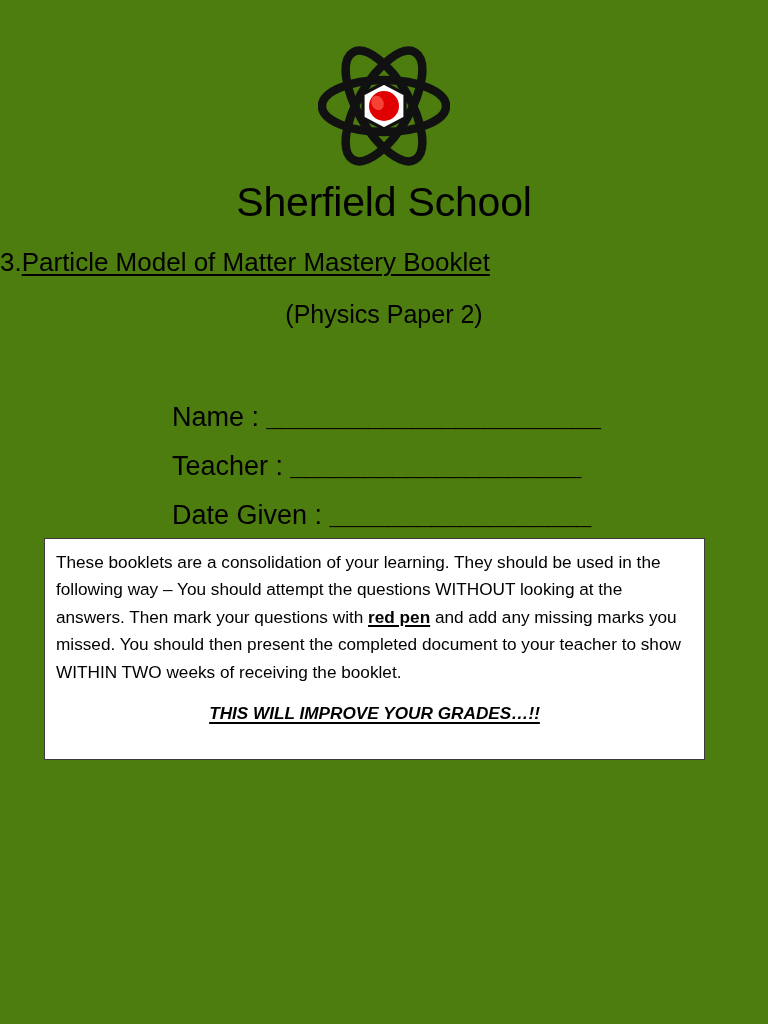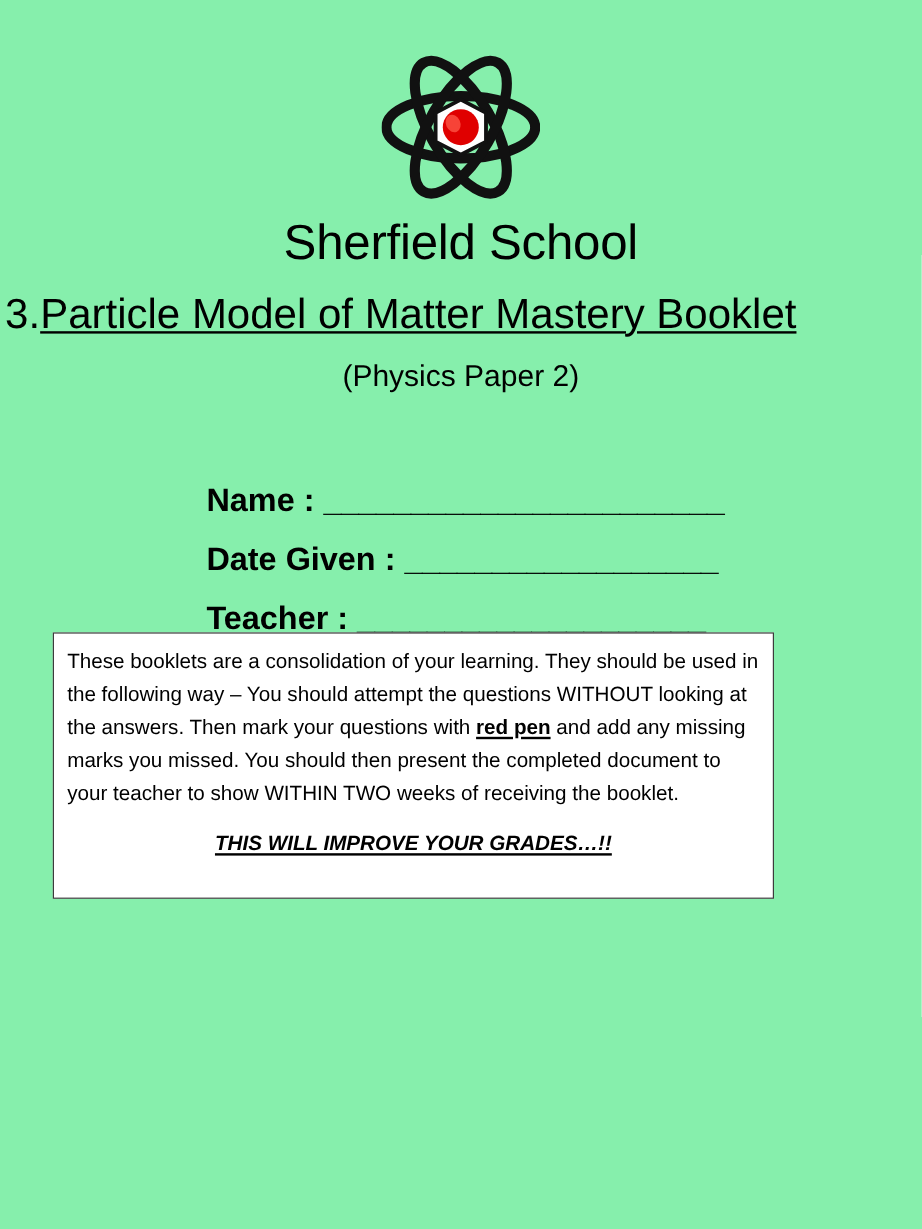--- a/index.html
+++ b/index.html
@@ -14,21 +14,21 @@
     position: relative;
     overflow: hidden;
     font-family: "Liberation Sans", "DejaVu Sans", sans-serif;
     color: #000000;
     -webkit-font-smoothing: antialiased;
   }
 
   .page {
     position: absolute;
     inset: 0;
-    background: #86efac;
+    background: #4d7c0f;
   }
 
   
   .logo-wrap {
     position: absolute;
     top: 44px;
     left: 0;
     width: 768px;
     display: flex;
     justify-content: center;
@@ -51,22 +51,21 @@
     line-height: 48px;
     font-weight: 400;
     letter-spacing: -0.2px;
   }
 
   .booklet-title {
     position: absolute;
     top: 245px;
     left: 0;
     width: 668px;
-    text-align: center;
-    font-size: 35px;
+    font-size: 26px;
     line-height: 34px;
     font-weight: 400;
     white-space: nowrap;
   }
   .booklet-title .num {
     text-decoration: none;
   }
   .booklet-title .under {
     text-decoration: underline;
     text-underline-offset: 3px;
@@ -92,34 +91,34 @@
     width: 520px;
   }
   .field-row {
     font-size: 27px;
     line-height: 49px;
     font-weight: 400;
     white-space: nowrap;
     color: #000;
   }
   .field-row .field-label {
-    font-weight: 700;
+    font-weight: 400;
     text-align: center;
   }
   .field-row .field-rule {
     letter-spacing: -0.5px;
     font-weight: 700;
   }
 
   
   .instruction-box {
     position: absolute;
     left: 44px;
-    top: 527px;
-    width: 601px;
+    top: 538px;
+    width: 661px;
     height: 222px;
     border: 1.4px solid #3c3c3c;
     box-sizing: border-box;
     background: #ffffff;
     padding: 10px 11px 0 11px;
   }
   .instruction-text {
     font-size: 17.2px;
     line-height: 27.4px;
     font-weight: 400;
@@ -171,25 +170,25 @@
 
   <div class="paper-sub">(Physics Paper 2)</div>
 
   <div class="fields">
 
     <div class="field-row">
       <span class="field-label">Name : </span><span class="field-rule">_______________________</span>
     </div>
 
     <div class="field-row">
-      <span class="field-label">Date Given : </span><span class="field-rule">__________________</span>
+      <span class="field-label">Teacher : </span><span class="field-rule">____________________</span>
     </div>
 
     <div class="field-row">
-      <span class="field-label">Teacher : </span><span class="field-rule">____________________</span>
+      <span class="field-label">Date Given : </span><span class="field-rule">__________________</span>
     </div>
 
   </div>
 
   <div class="instruction-box">
     <p class="instruction-text"><span>These booklets are a consolidation of your learning. They should be used in the following way – You should attempt the questions WITHOUT looking at the answers. Then mark your questions with </span><span class="redpen">red pen</span><span> and add any missing marks you missed. You should then present the completed document to your teacher to show WITHIN TWO weeks of receiving the booklet.</span></p>
     <p class="closing-line">THIS WILL IMPROVE YOUR GRADES…!!</p>
   </div>
 
 </div>

